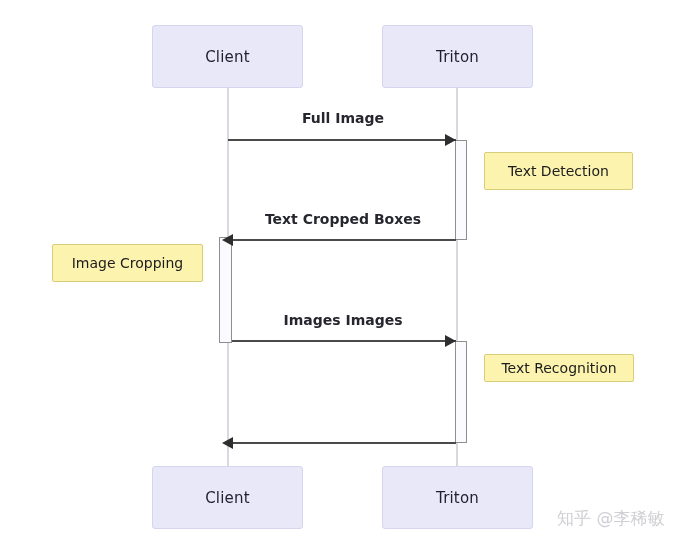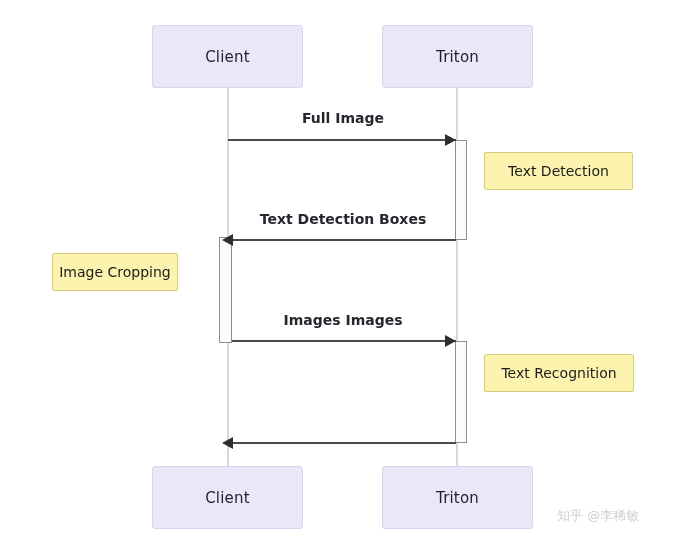--- a/index.html
+++ b/index.html
@@ -81,21 +81,21 @@
     justify-content: center;
     border-radius: 2px;
   }
   .note-label {
     font-size: 14px;
     color: #1c1c1c;
     white-space: nowrap;
   }
   .watermark {
     position: absolute;
-    font-size: 13px;
+    font-size: 17px;
     color: #cfcfd4;
     white-space: nowrap;
     font-family: "DejaVu Sans", "Liberation Sans", sans-serif;
   }
 </style>
 </head>
 <body>
 
 <div id="diagram">
 
@@ -110,38 +110,38 @@
   </div>
 
   <div class="activation" style="left:455px; top:140px; width:12px; height:100px;"></div>
   <div class="activation" style="left:219px; top:237px; width:13px; height:106px;"></div>
   <div class="activation" style="left:455px; top:341px; width:12px; height:102px;"></div>
 
   <div class="msg-label" style="left:228px; top:110px; width:230px;">Full Image</div>
   <div class="msg-line" style="left:228px; top:139px; width:228px;"></div>
   <div class="msg-head right" style="left:445px; top:134px;"></div>
 
-  <div class="msg-label" style="left:228px; top:211px; width:230px;">Text Detection Boxes</div>
+  <div class="msg-label" style="left:228px; top:211px; width:230px;">Text Cropped Boxes</div>
   <div class="msg-line" style="left:228px; top:239px; width:228px;"></div>
   <div class="msg-head left" style="left:222px; top:234px;"></div>
 
   <div class="msg-label" style="left:228px; top:312px; width:230px;">Images Images</div>
   <div class="msg-line" style="left:232px; top:340px; width:224px;"></div>
   <div class="msg-head right" style="left:445px; top:335px;"></div>
 
   <div class="msg-line" style="left:228px; top:442px; width:228px;"></div>
   <div class="msg-head left" style="left:222px; top:437px;"></div>
 
   <div class="note-box" style="left:484px; top:152px; width:149px; height:38px;">
     <span class="note-label">Text Detection</span>
   </div>
-  <div class="note-box" style="left:52px; top:253px; width:126px; height:38px;">
+  <div class="note-box" style="left:52px; top:244px; width:151px; height:38px;">
     <span class="note-label">Image Cropping</span>
   </div>
-  <div class="note-box" style="left:484px; top:354px; width:150px; height:38px;">
+  <div class="note-box" style="left:484px; top:354px; width:150px; height:28px;">
     <span class="note-label">Text Recognition</span>
   </div>
 
   <div class="participant-box" style="left:152px; top:466px; width:151px; height:63px;">
     <span class="participant-label">Client</span>
   </div>
   <div class="participant-box" style="left:382px; top:466px; width:151px; height:63px;">
     <span class="participant-label">Triton</span>
   </div>
 

